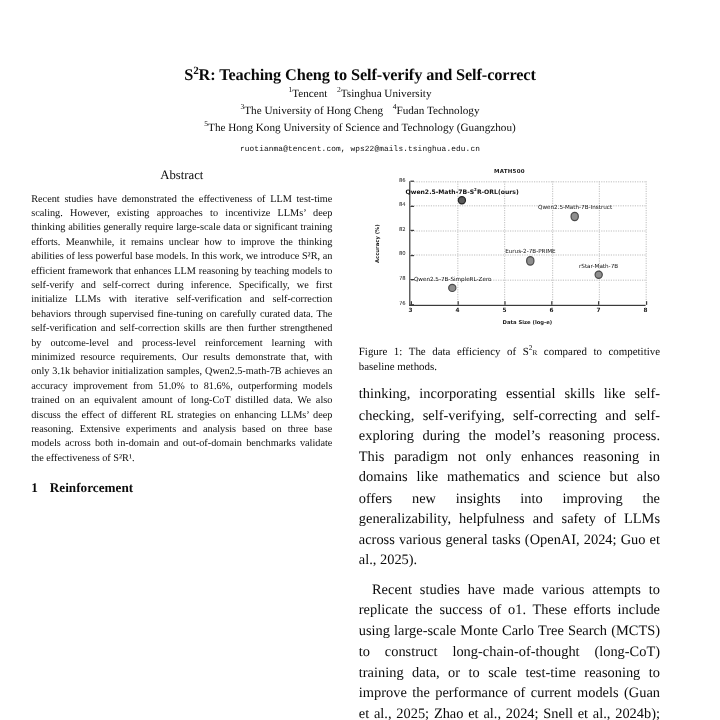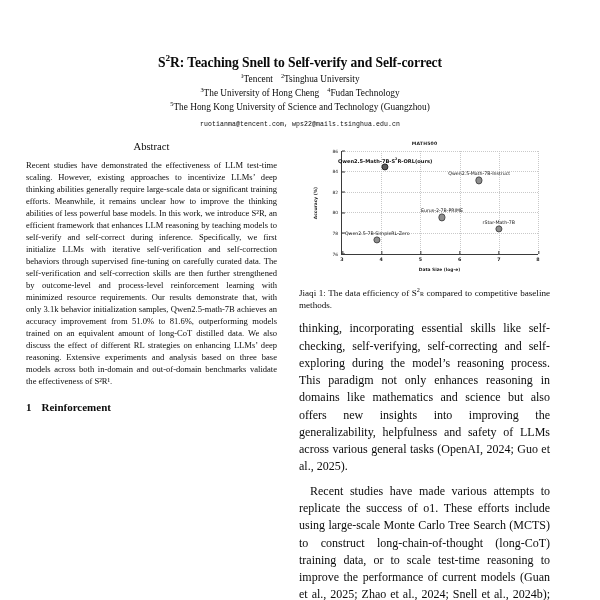--- a/index.html
+++ b/index.html
@@ -225,21 +225,21 @@
   .figcaption .lead { font-weight: normal; }
 
   .smallcap { font-variant: small-caps; }
 </style>
 </head>
 <body>
 
 <div class="page">
 
   <div class="title">
-    <span><span>S</span><sup>2</sup><span>R: Teaching Snell to Self-verify and Self-correct</span></span><br>
+    <span><span>S</span><sup>2</sup><span>R: Teaching Cheng to Self-verify and Self-correct</span></span><br>
   </div>
 
 
   <div class="affil">
     <sup>1</sup><span>Tencent</span><span class="gap"></span><sup>2</sup><span>Tsinghua University</span>
   </div>
   <div class="affil">
     <sup>3</sup><span>The University of Hong Cheng</span><span class="gap"></span><sup>4</sup><span>Fudan Technology</span>
   </div>
   <div class="affil">
@@ -299,21 +299,21 @@
               <div class="dot" style="left: 99.96px; top: 66.95px;"></div>
               <div class="pt-label" style="left: 99.96px; top: 57.95px;">Eurus-2-7B-PRIME</div>
               <div class="dot" style="left: 156.8px; top: 78.28px;"></div>
               <div class="pt-label" style="left: 156.8px; top: 69.28px;">rStar-Math-7B</div>
               <div class="dot" style="left: 35.28px; top: 89.61px;"></div>
               <div class="pt-label" style="left: 35.28px; top: 80.61px;">Qwen2.5-7B-SimpleRL-Zero</div>
             </div>
         </div>
 
         <div class="figcaption">
-          <span class="lead">Jiaqi 1:</span>
+          <span class="lead">Figure 1:</span>
           <span>
             The data efficiency of S<sup>2</sup><span class="smallcap">r</span> compared to competitive baseline methods.
           </span>
         </div>
       </div>
 
       <p class="body-p" style="margin-top:8px;">thinking, incorporating essential skills like self-checking, self-verifying, self-correcting and self-exploring during the model’s reasoning process. This paradigm not only enhances reasoning in domains like mathematics and science but also offers new insights into improving the generalizability, helpfulness and safety of LLMs across various general tasks (OpenAI, 2024; Guo et al., 2025).</p>
       <p class="body-p indent" style="margin-top:7px;">Recent studies have made various attempts to replicate the success of o1. These efforts include using large-scale Monte Carlo Tree Search (MCTS) to construct long-chain-of-thought (long-CoT) training data, or to scale test-time reasoning to improve the performance of current models (Guan et al., 2025; Zhao et al., 2024; Snell et al., 2024b); constructing high-quality long-CoT data</p>
     </div>
   </div>

